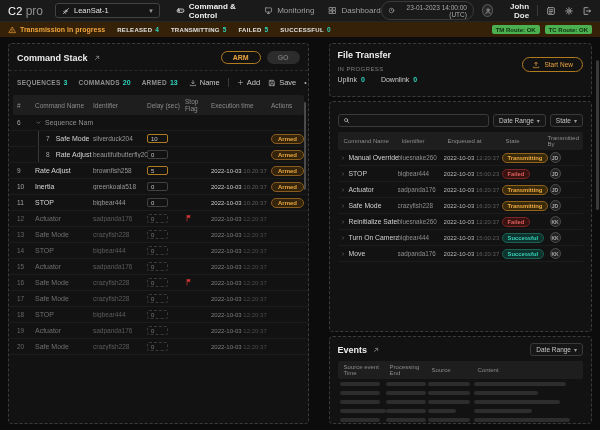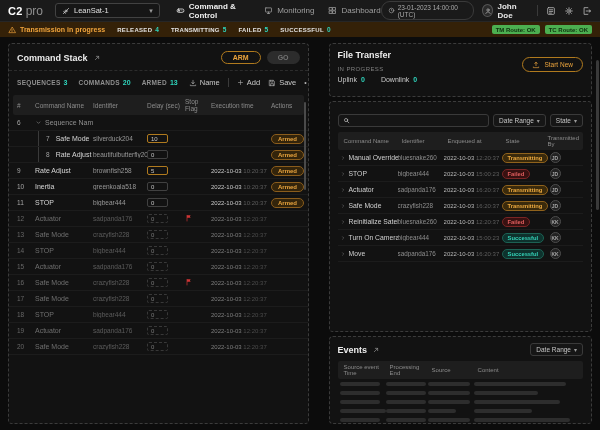--- a/index.html
+++ b/index.html
@@ -8,30 +8,30 @@
     background:#0c0c0c; color:#ddd;
     font-family:"Liberation Sans", sans-serif;
     position:relative; font-size:8px;
   }
   .i { display:inline-flex; align-items:center; justify-content:center; line-height:0; }
 
   
   .topbar { height:22px; background:#1a1a1a; border-bottom:1px solid #262626;
             display:flex; align-items:center; padding:0 8px; }
   .logo { display:flex; align-items:baseline; margin-right:12px; }
-  .logo .p1 { font-size:11px; font-weight:700; color:#fff; letter-spacing:.3px; }
+  .logo .p1 { font-size:11px; font-weight:400; color:#fff; letter-spacing:.3px; }
   .logo .p2 { font-size:12px; color:#8f8f8f; margin-left:3px; }
   .sat-select { width:112px; display:flex; align-items:center; gap:4px;
     border:1px solid #424242; border-radius:3px; padding:2px 6px;
     font-size:7.5px; color:#e0e0e0; background:#161616; cursor:pointer; }
   .sat-select .caret { margin-left:auto; color:#9a9a9a; font-size:7px; }
   .nav { display:flex; gap:14px; margin-left:16px; align-items:center; }
   .nav-item { display:flex; align-items:center; gap:4px; font-size:8px; color:#9f9f9f; cursor:pointer; }
   .nav-item.active { color:#f0f0f0; font-weight:bold; }
-  .top-right { margin-left:auto; display:flex; align-items:center; gap:8px; }
+  .top-right { margin-left:auto; display:flex; align-items:center; gap:8px;text-align:right; }
   .dt-pill { display:flex; align-items:center; gap:3px; border:1px solid #3a3a3a;
     border-radius:9px; padding:1.5px 6px; font-size:6.5px; color:#a9a9a9; }
   .user { display:flex; align-items:center; gap:4px; }
   .avatar { width:13px; height:13px; border-radius:50%; background:#2a2a2a;
     border:1px solid #555; display:flex; align-items:center; justify-content:center; color:#bbb; }
   .user-name { font-size:8px; font-weight:bold; color:#e8e8e8; }
   .vdiv { width:1px; height:11px; background:#3a3a3a; }
   .top-ic { color:#b3b3b3; cursor:pointer; }
 
   

